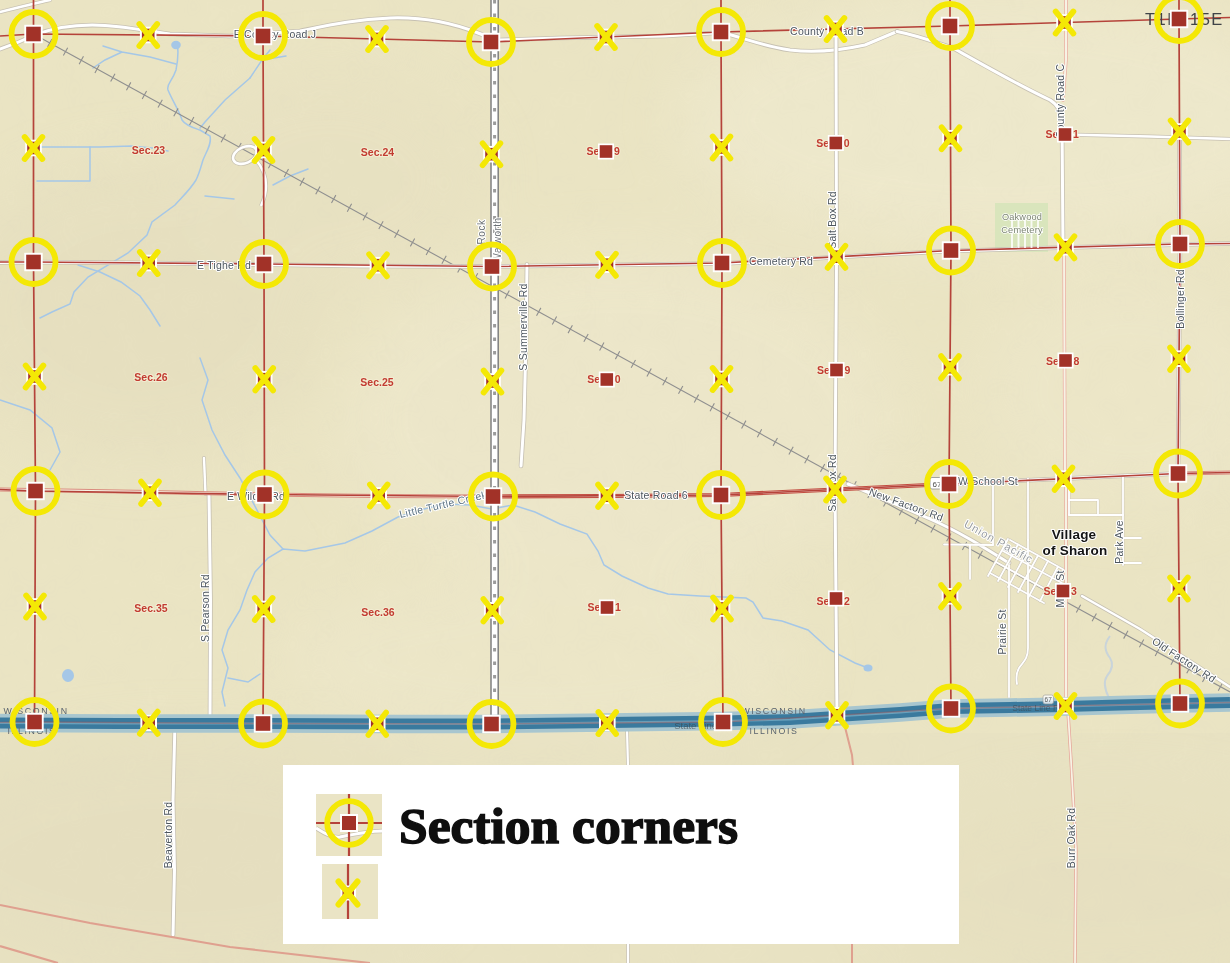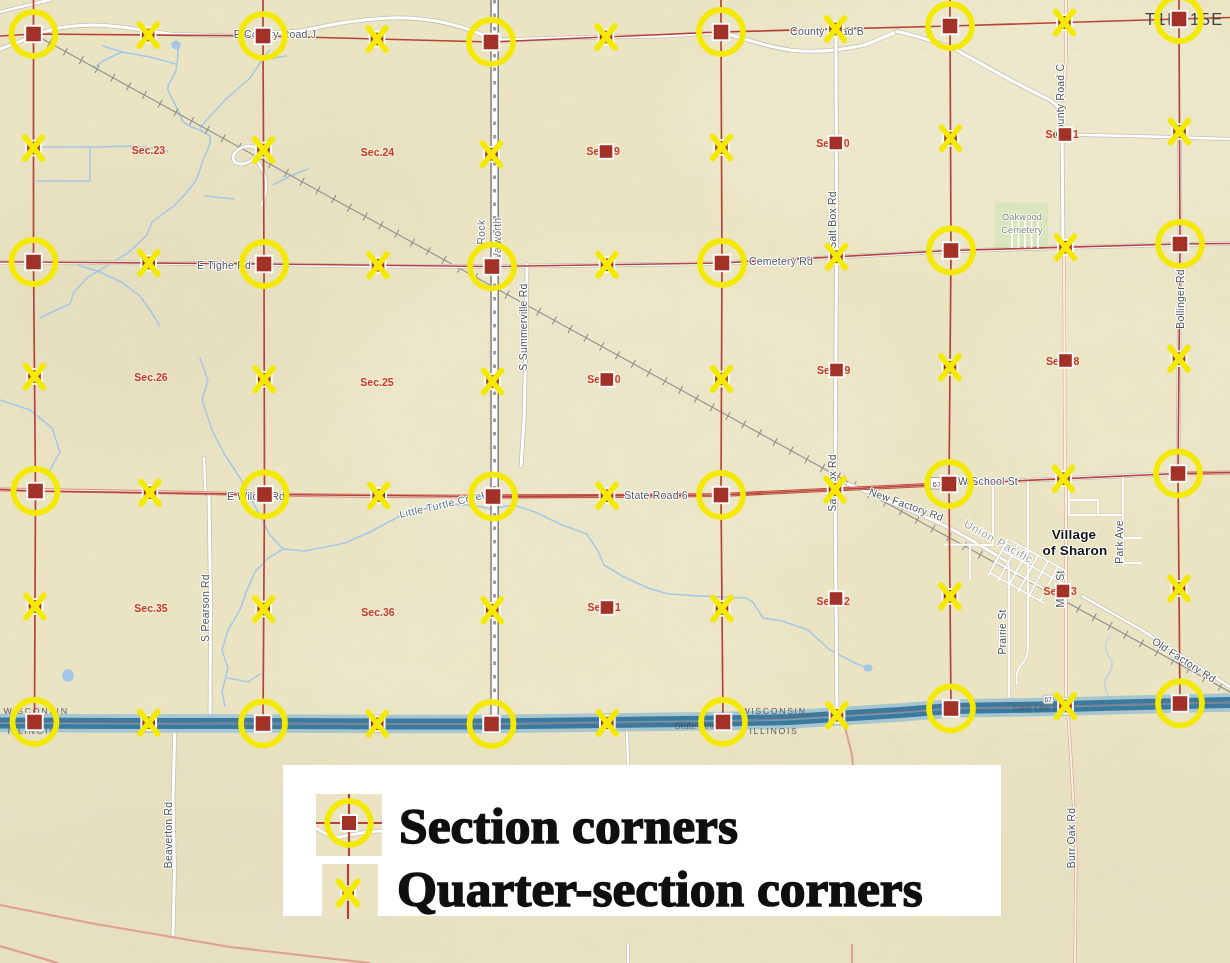--- a/index.html
+++ b/index.html
@@ -772,21 +772,21 @@
         <rect x="943.7" y="701.2" width="14.6" height="14.6" fill="#a23228"></rect>
       </g>
 
 <g>
         <circle cx="1180" cy="703.5" r="22" fill="none" stroke="#f4e805" stroke-width="5.8"></circle>
         <rect x="1170.8" y="694.3" width="18.4" height="18.4" fill="#fff"></rect>
         <rect x="1172.7" y="696.2" width="14.6" height="14.6" fill="#a23228"></rect>
       </g>
 </svg>
 
-<div style="position:absolute;left:283px;top:765px;width:676px;height:151px;background:#ffffff;padding-left:42px;">
+<div style="position:absolute;left:283px;top:765px;width:676px;height:179px;background:#ffffff;">
 
 <svg style="position:absolute;left:33px;top:29px;" width="66" height="62" viewBox="0 0 66 62">
 <rect width="66" height="62" fill="#eae4c5"></rect>
 <path d="M 0,34 C 9,40 17,44 24,43 C 39,40 54,37 66,37" fill="none" stroke="#c6c0b2" stroke-width="4.4"></path>
 <path d="M 0,34 C 9,40 17,44 24,43 C 39,40 54,37 66,37" fill="none" stroke="#ffffff" stroke-width="3"></path>
 <line x1="33" y1="0" x2="33" y2="62" stroke="#b5433a" stroke-width="2.2"></line>
 <line x1="0" y1="29" x2="66" y2="29" stroke="#b5433a" stroke-width="2.2"></line>
 <circle cx="33" cy="29" r="21.8" fill="none" stroke="#f4e805" stroke-width="5.8"></circle>
 <rect x="24" y="20" width="18" height="18" fill="#fff"></rect>
 <rect x="26" y="22" width="14" height="14" fill="#a23228"></rect>
@@ -795,15 +795,14 @@
 <svg style="position:absolute;left:39px;top:99px;" width="56" height="55" viewBox="0 0 56 55">
 <rect width="56" height="55" fill="#eae4c5"></rect>
 <line x1="26" y1="0" x2="26" y2="55" stroke="#b5433a" stroke-width="2.2"></line>
 <rect x="18.5" y="21.5" width="15.5" height="15" fill="#fff"></rect>
 <rect x="20.5" y="23.5" width="11.5" height="11" fill="#a23228"></rect>
 <path d="M 16.5,17.5 L 35.5,40.5 M 35.5,17.5 L 16.5,40.5" stroke="#f4e805" stroke-width="6" stroke-linecap="round" fill="none"></path>
 </svg>
 
 <div style="position:absolute;left:116px;top:35px;font-family:'Liberation Serif',serif;font-weight:bold;font-size:51.5px;line-height:52px;color:#0f0f0f;-webkit-text-stroke:1.5px #0f0f0f;letter-spacing:0px;white-space:nowrap;">Section corners</div>
 
-<div style="position:absolute;left:114px;top:98px;font-family:'Liberation Serif',serif;font-weight:bold;font-size:51.5px;line-height:52px;color:#0f0f0f;-webkit-text-stroke:1.5px #0f0f0f;letter-spacing:0px;white-space:nowrap;">Quarter-section corners</div>
 </div>
 
 </div>
 </body></html>

